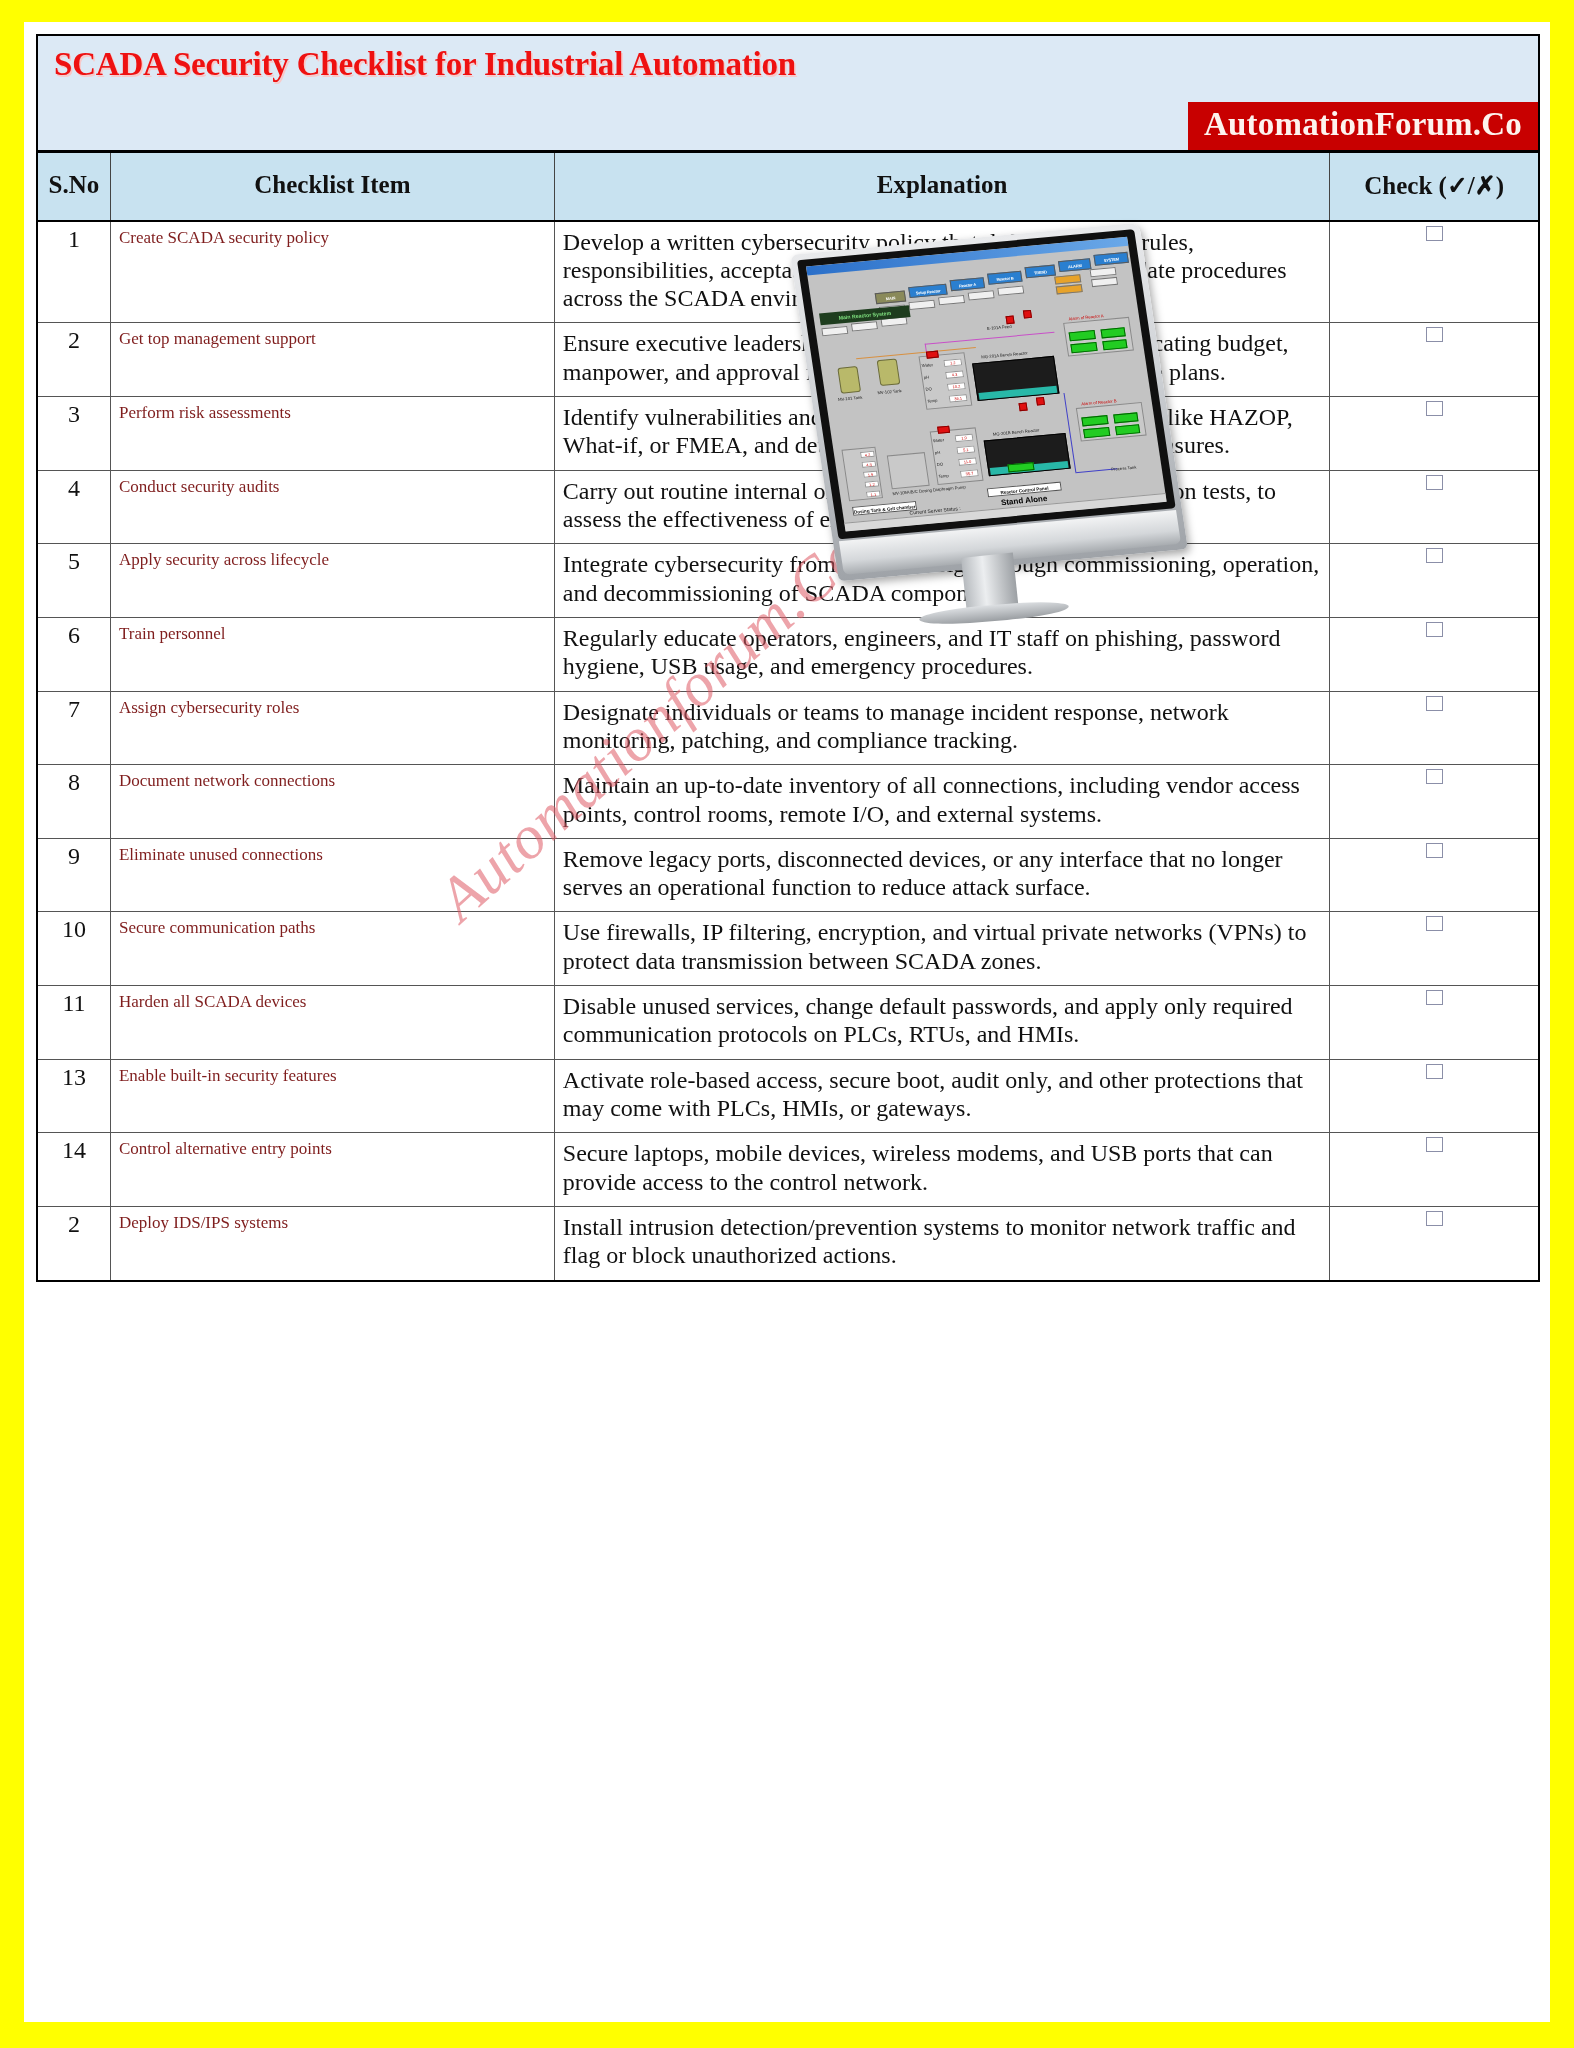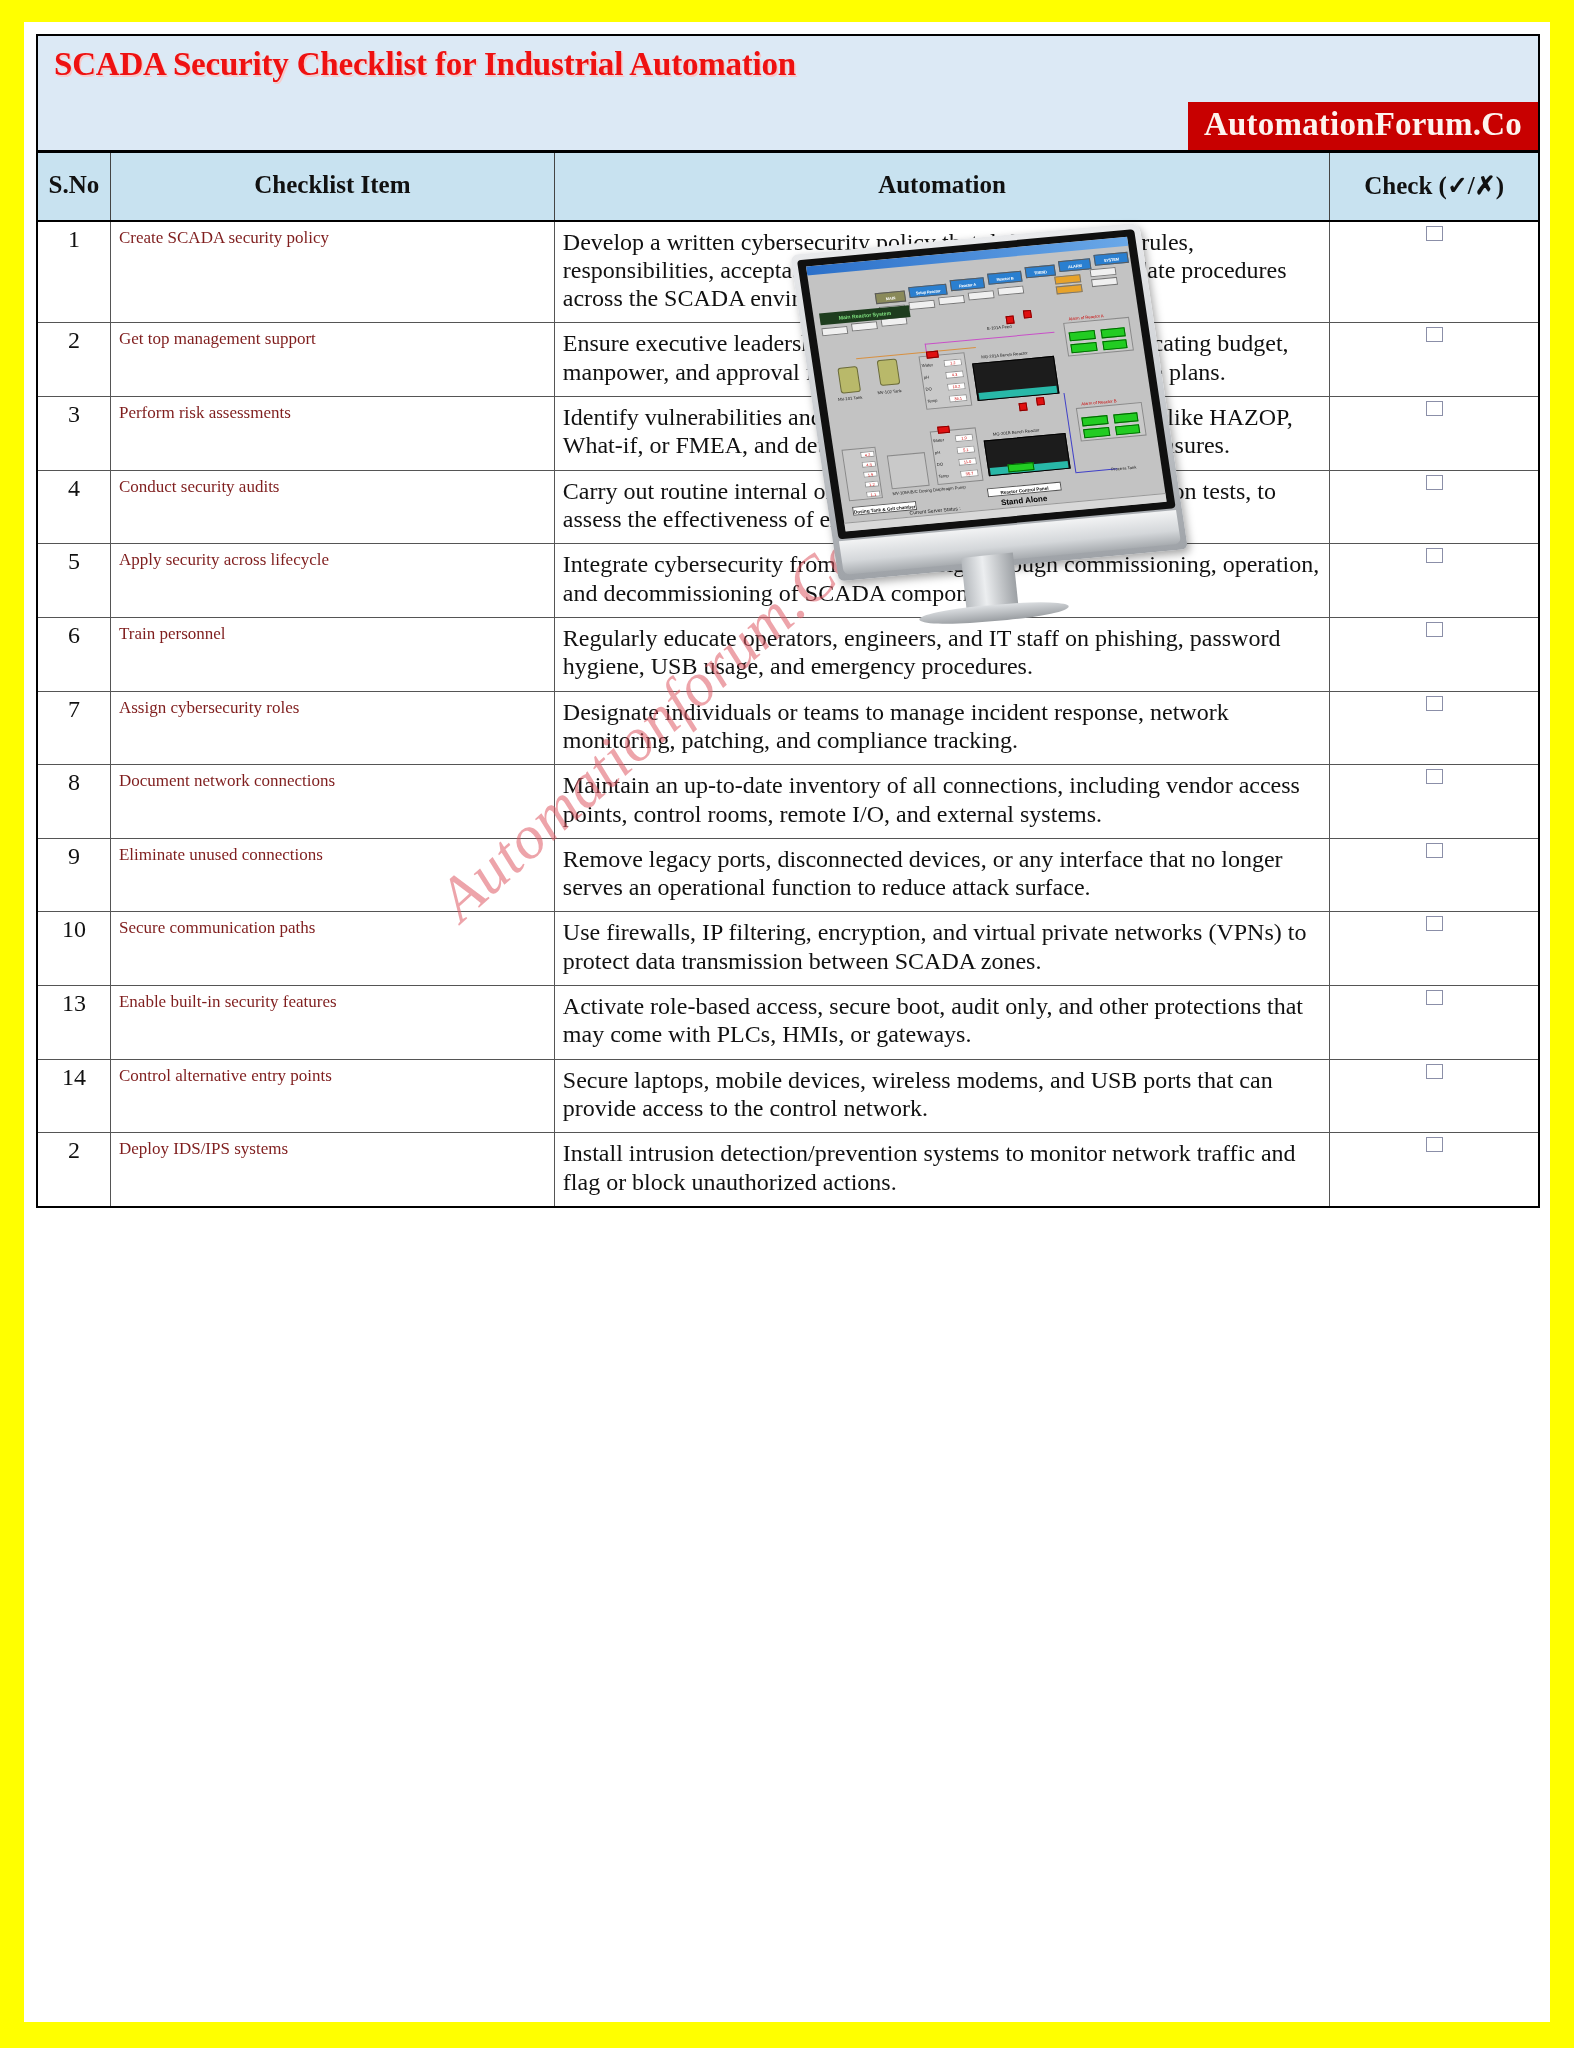--- a/index.html
+++ b/index.html
@@ -289,21 +289,21 @@
       <thead>
         <tr>
           <td class="title-band" colspan="4">
             <div class="doc-title">SCADA Security Checklist for Industrial Automation</div>
             <div class="brand-logo">AutomationForum.Co</div>
           </td>
         </tr>
         <tr class="hdr-row">
           <th>S.No</th>
           <th>Checklist Item</th>
-          <th>Automation</th>
+          <th>Explanation</th>
           <th>Check (✓/✗)</th>
         </tr>
       </thead>
 
       <tbody>
           <tr>
             <td class="row-sno">1</td>
             <td class="row-item">Create SCADA security policy</td>
             <td class="row-exp">Develop a written cybersecurity policy that defines security rules, responsibilities, acceptable use, password standards, and update procedures across the SCADA environment.</td>
             <td class="row-check"><span class="checkbox"></span></td>
@@ -353,20 +353,26 @@
           <tr>
             <td class="row-sno">9</td>
             <td class="row-item">Eliminate unused connections</td>
             <td class="row-exp">Remove legacy ports, disconnected devices, or any interface that no longer serves an operational function to reduce attack surface.</td>
             <td class="row-check"><span class="checkbox"></span></td>
           </tr>
           <tr>
             <td class="row-sno">10</td>
             <td class="row-item">Secure communication paths</td>
             <td class="row-exp">Use firewalls, IP filtering, encryption, and virtual private networks (VPNs) to protect data transmission between SCADA zones.</td>
+            <td class="row-check"><span class="checkbox"></span></td>
+          </tr>
+          <tr>
+            <td class="row-sno">11</td>
+            <td class="row-item">Harden all SCADA devices</td>
+            <td class="row-exp">Disable unused services, change default passwords, and apply only required communication protocols on PLCs, RTUs, and HMIs.</td>
             <td class="row-check"><span class="checkbox"></span></td>
           </tr>
           <tr>
             <td class="row-sno">13</td>
             <td class="row-item">Enable built-in security features</td>
             <td class="row-exp">Activate role-based access, secure boot, audit only, and other protections that may come with PLCs, HMIs, or gateways.</td>
             <td class="row-check"><span class="checkbox"></span></td>
           </tr>
           <tr>
             <td class="row-sno">14</td>

